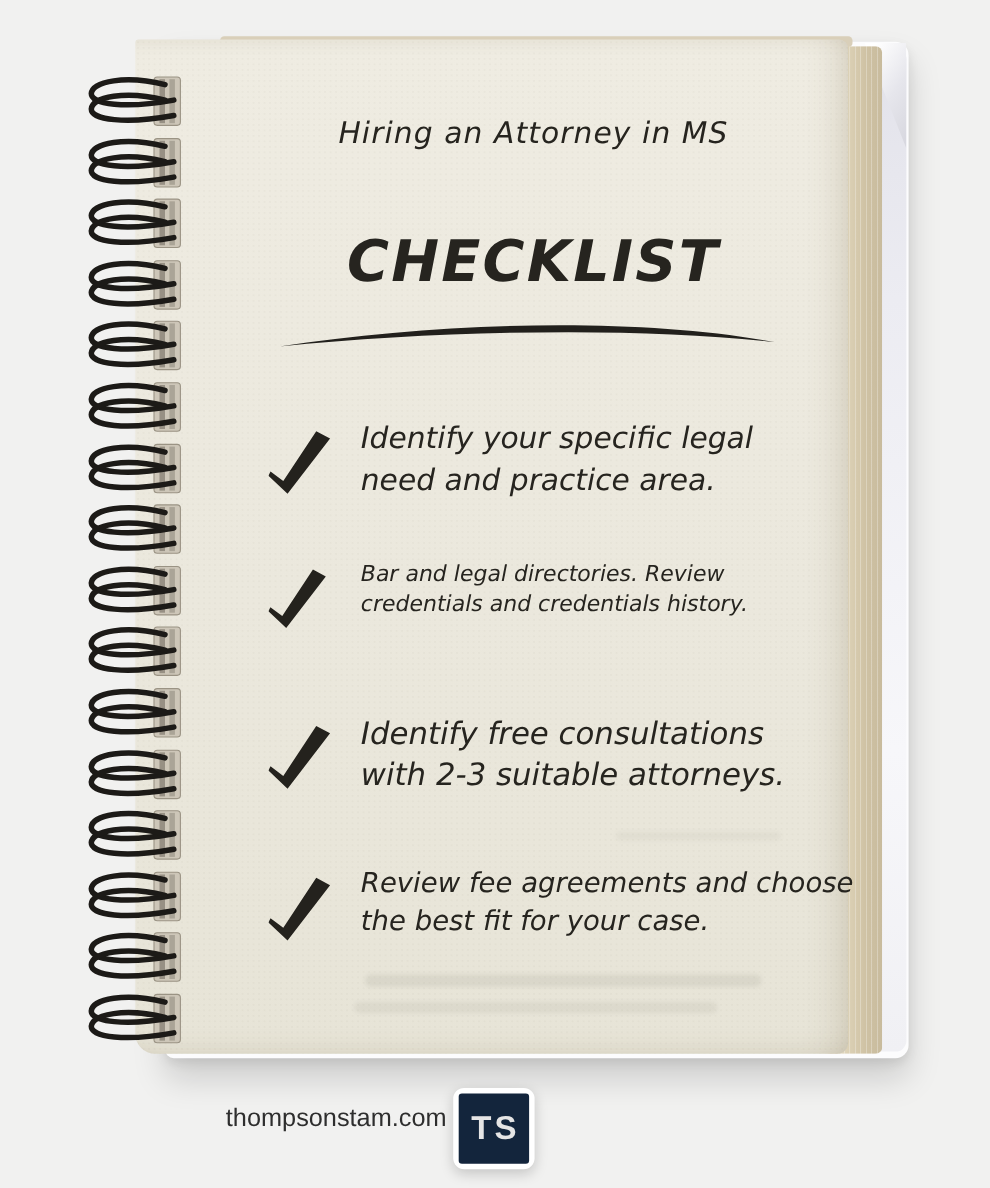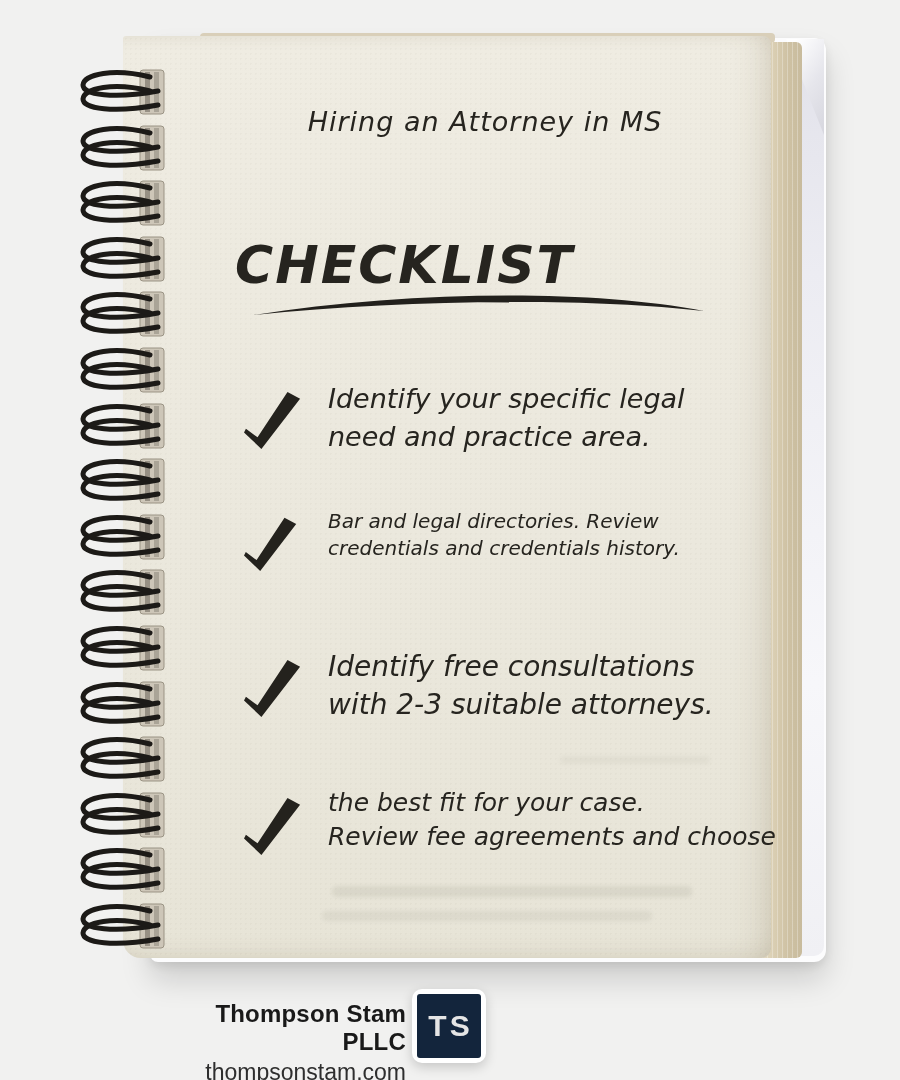--- a/index.html
+++ b/index.html
@@ -91,25 +91,24 @@
     left: 255px; top: 106px;
     width: 460px;
     text-align: center;
     font-size: 27px;
     letter-spacing: 1px;
   }
   .title {
     position: absolute;
     left: 235px; top: 208px;
     width: 500px;
-    text-align: left;
+    text-align: center;
     font-size: 52px;
     font-weight: bold;
     letter-spacing: 2px;
-    margin-top: 27px;
   }
   .swoosh {
     position: absolute;
     left: 252px; top: 288px;
     width: 456px; height: 30px;
   }
 
   .item { position: absolute; left: 240px; }
   .item .check { position: absolute; left: 4px; top: 8px; }
   .item .lines { position: absolute; left: 88px; top: 0; white-space: nowrap; }
@@ -226,22 +225,22 @@
       <span>Identify free consultations</span>
       <span>with 2-3 suitable attorneys.</span>
     </div>
   </div>
 
   <div class="item item-4">
     <svg class="check" width="58" height="62" viewBox="0 0 60 64" aria-hidden="true">
       <path d="M2 42 L14 51 L45 4 L58 11 L18 63 L0 46 Z" fill="#24221d"></path>
     </svg>
     <div class="lines hand">
+      <span>Review fee agreements and choose</span>
       <span>the best fit for your case.</span>
-      <span>Review fee agreements and choose</span>
     </div>
   </div>
 
   <div class="ghost ghost-1"></div>
   <div class="ghost ghost-2"></div>
   <div class="ghost ghost-3"></div>
 
   <div id="spiral-binding">
       <div class="ring" style="top: 66px;"><svg viewBox="0 0 92 52" width="92" height="52">
           <rect x="62" y="4" width="24" height="44" rx="3" fill="#cdc6b8" stroke="#9a9384" stroke-width="1"></rect>
@@ -351,20 +350,19 @@
       <div class="ring" style="top: 900px;"><svg viewBox="0 0 92 52" width="92" height="52">
           <rect x="62" y="4" width="24" height="44" rx="3" fill="#cdc6b8" stroke="#9a9384" stroke-width="1"></rect>
           <rect x="67" y="6" width="5" height="40" fill="#6b655a" opacity="0.55"></rect>
           <rect x="76" y="6" width="5" height="40" fill="#6b655a" opacity="0.35"></rect>
           <path d="M72 11 C 36 2, 6 8, 5 19 C 5 29, 36 33, 80 25" fill="none" stroke="#1c1a17" stroke-width="5" stroke-linecap="round"></path>
           <path d="M72 25 C 36 16, 6 22, 5 33 C 5 43, 36 47, 80 39" fill="none" stroke="#1c1a17" stroke-width="5" stroke-linecap="round"></path>
         </svg></div>
     </div>
 
   <div class="footer-text">
-    <div class="brand-name">Thompson Stam PLLC</div>
     <div class="brand-site">thompsonstam.com</div>
   </div>
   <div class="logo-card">
     <div class="logo-square">TS</div>
   </div>
 
 </div>
 
 </body></html>

